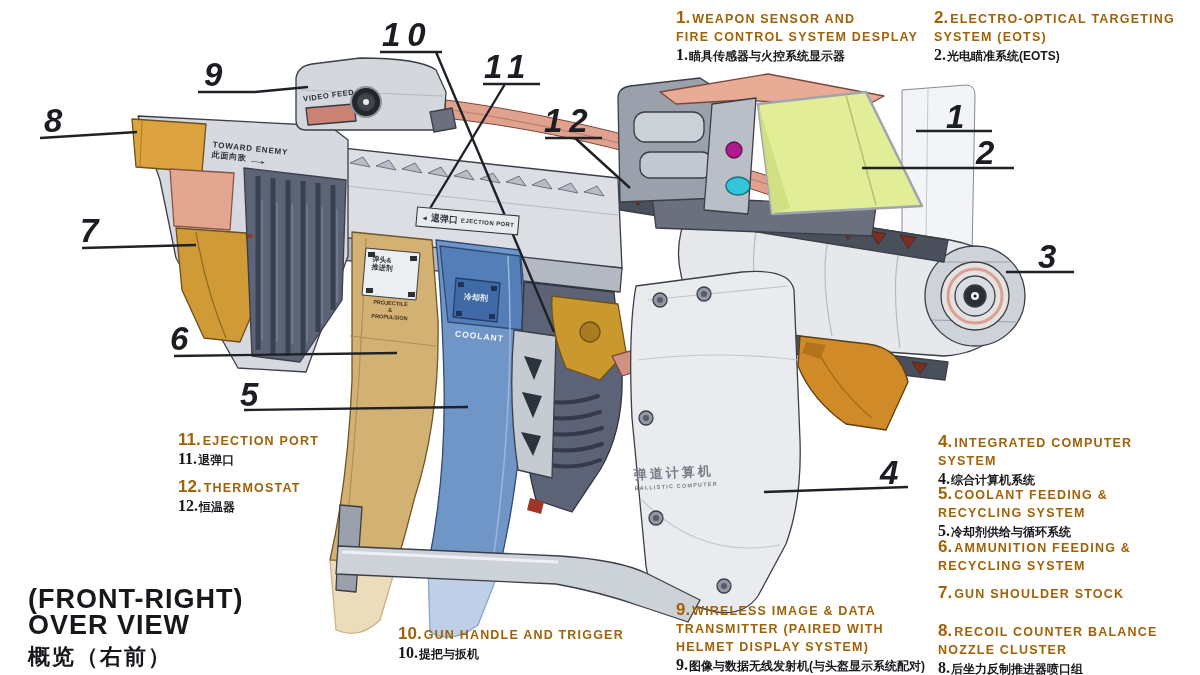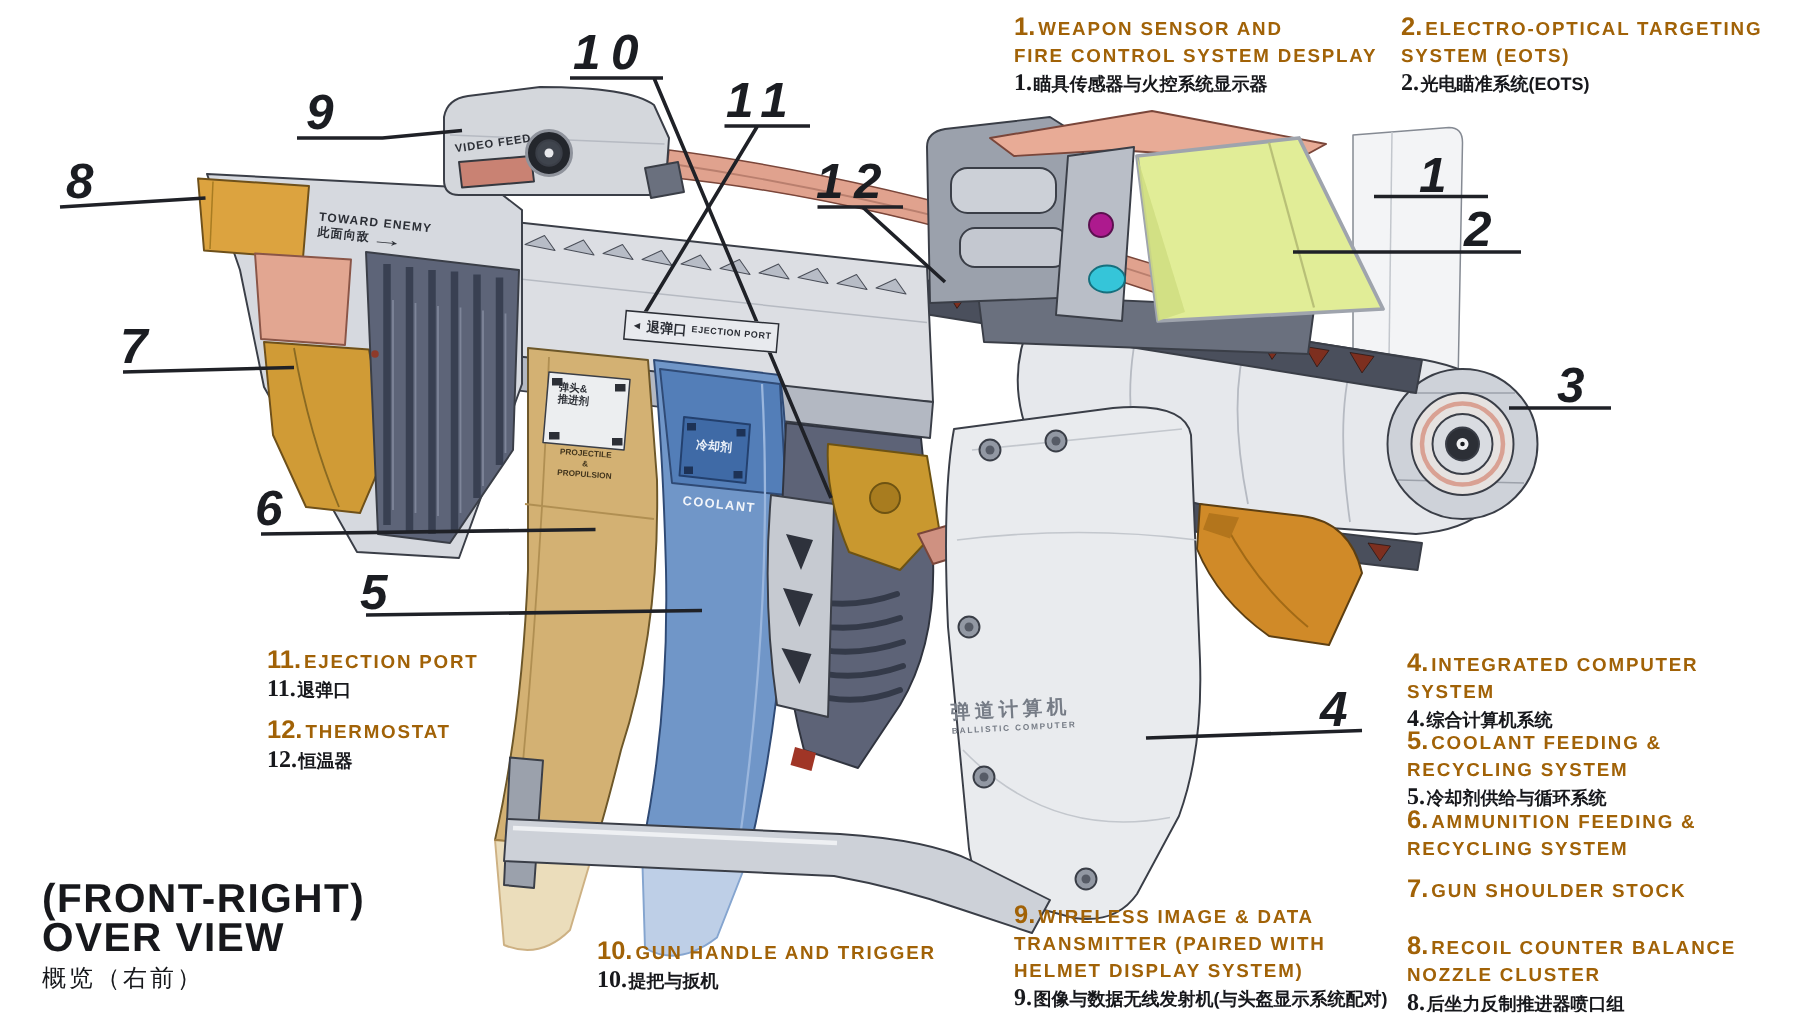--- a/index.html
+++ b/index.html
@@ -17,21 +17,21 @@
   .legend-item .en{font-weight:700;color:#a16207;}
   .legend-item .en .n{font-size:17px;letter-spacing:0;margin-right:2px;}
   .legend-item .en .t{font-size:12.5px;letter-spacing:1.2px;white-space:pre-line;}
   .legend-item .zh{margin-top:1px;}
   .legend-item .zh .zn{font-family:"Liberation Serif",serif;font-size:16px;font-weight:700;margin-right:1px;}
   .legend-item .zh .zt{font-size:12px;font-weight:700;}
 
   
   #view-title{position:absolute;left:28px;top:586px;}
   #view-title .tl{font-size:27px;font-weight:700;letter-spacing:1px;line-height:.98;}
-  #view-title .tzh{font-size:16px;font-weight:400;margin-top:3px;letter-spacing:2px;}
+  #view-title .tzh{font-size:22px;font-weight:700;margin-top:3px;letter-spacing:2px;}
 
   
   .gun-label{position:absolute;font-weight:700;color:#2b2e35;}
   #lbl-video-feed{left:303px;top:91px;font-size:7.5px;letter-spacing:.6px;transform:rotate(-8deg);}
   #lbl-toward-enemy{left:212px;top:144px;font-size:8px;letter-spacing:.8px;transform:rotate(6deg);}
   #lbl-toward-enemy .zhrow{font-size:8px;display:flex;gap:6px;align-items:center;}
   #lbl-toward-enemy .arr{display:inline-block;transform:scaleX(1.9);font-size:12px;line-height:8px;}
   #lbl-ejection{left:416px;top:211px;transform:rotate(5deg);background:#e8eaee;border:1.5px solid #2b2e35;
                 height:18px;display:flex;align-items:center;gap:3px;padding:0 4px;}
   #lbl-ejection .ar{font-size:7px;}

